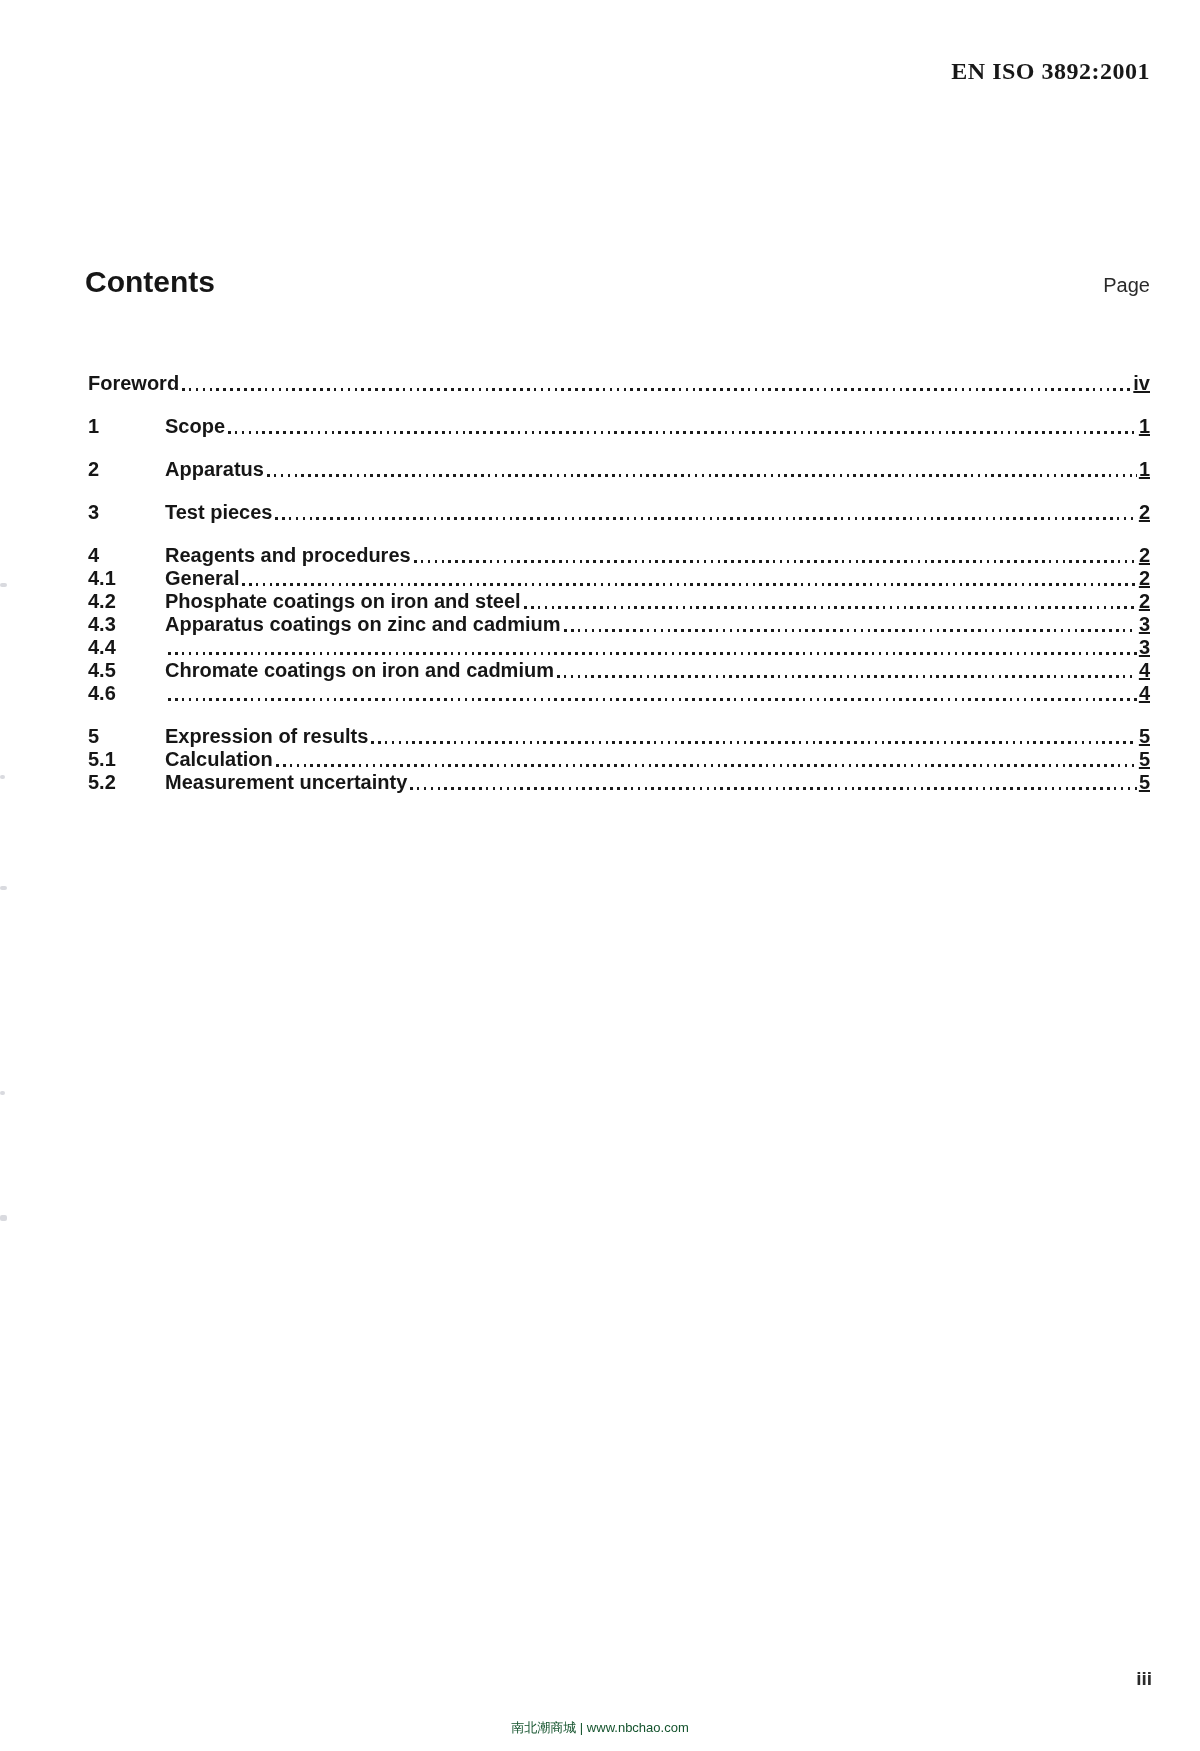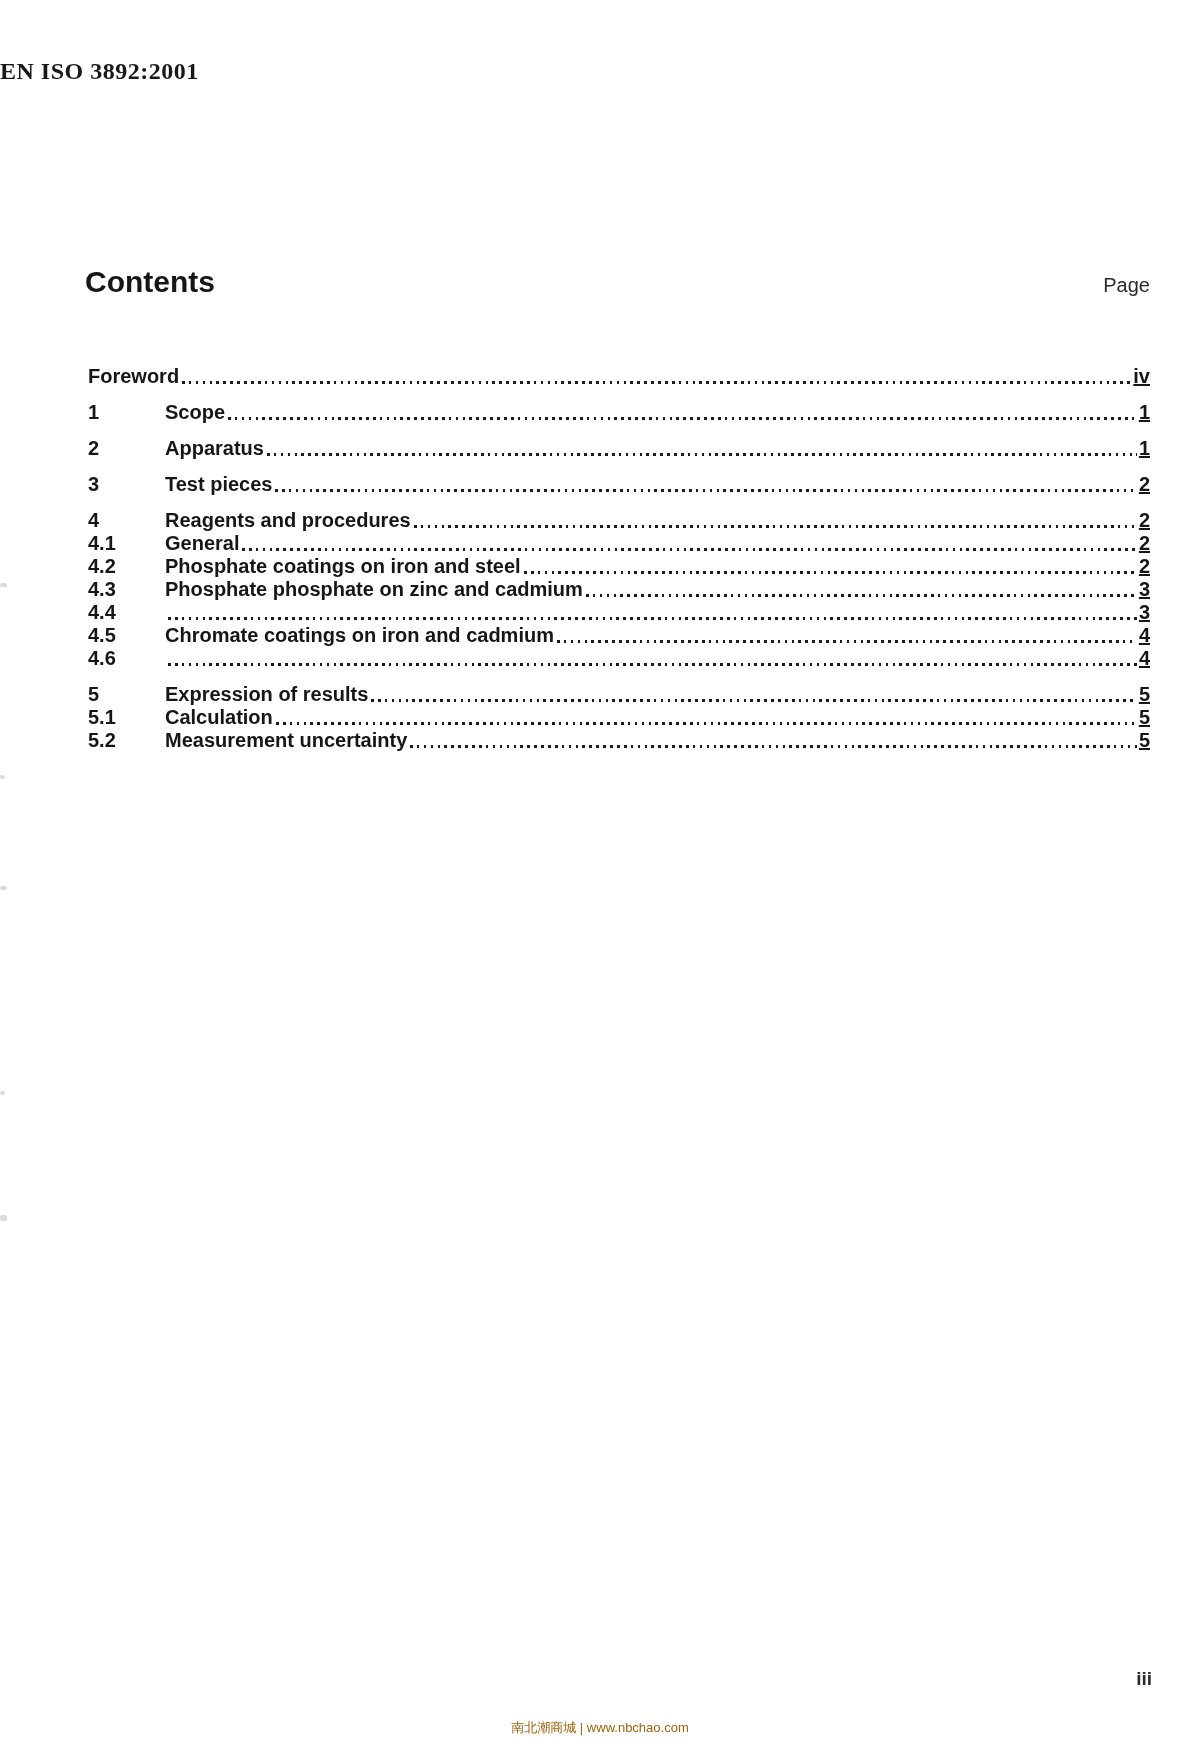--- a/index.html
+++ b/index.html
@@ -7,20 +7,21 @@
   body {
     width: 1200px; height: 1751px;
     position: relative;
     font-family: "Liberation Sans", sans-serif;
     color: #1a1a1a;
     overflow: hidden;
   }
   .doc-header {
     position: absolute;
     top: 58px; left: 0; right: 50px;
+    text-align: right;
     font-family: "Liberation Serif", serif;
     font-weight: 700;
     font-size: 24px;
     letter-spacing: 0.5px;
     color: #181818;
   }
   .contents-row {
     position: absolute;
     top: 265px; left: 85px; right: 50px;
     display: flex;
@@ -45,21 +46,21 @@
   }
   .toc-row {
     display: flex;
     align-items: baseline;
     font-size: 20px;
     font-weight: 700;
     line-height: 23px;
     color: #161616;
     white-space: nowrap;
   }
-  .toc-row.gap { margin-top: 13px; }
+  .toc-row.gap { margin-top: 20px; }
   .toc-num { flex: 0 0 77px; }
   .toc-label { flex: 0 0 auto; }
   .leader {
     flex: 1 1 auto;
     height: 3px;
     align-self: flex-end;
     margin: 0 2px 4px 3px;
     background-image: repeating-linear-gradient(to right, #1b1b1b 0 2.6px, transparent 2.6px 6.9px);
   }
   .toc-page { flex: 0 0 auto; text-decoration: underline; }
@@ -70,21 +71,21 @@
     font-weight: 700;
     color: #2b2b2b;
   }
   .watermark {
     position: absolute;
     top: 1719px; left: 0;
     width: 100%;
     text-align: center;
     font-size: 13px;
     font-weight: 400;
-    color: #a16207;
+    color: #14532d;
   }
   .scan-artifact {
     position: absolute;
     left: 0;
     width: 7px; height: 4px;
     background: #b9bcc4;
     opacity: 0.55;
     border-radius: 2px;
   }
   .sa1 { top: 583px; }
@@ -140,21 +141,21 @@
       <span class="toc-page">2</span>
   </li>
   <li class="toc-row">
     <span class="toc-num">4.2</span>
       <span class="toc-label">Phosphate coatings on iron and steel</span>
       <span class="leader"></span>
       <span class="toc-page">2</span>
   </li>
   <li class="toc-row">
     <span class="toc-num">4.3</span>
-      <span class="toc-label">Phosphate phosphate on zinc and cadmium</span>
+      <span class="toc-label">Apparatus coatings on zinc and cadmium</span>
       <span class="leader"></span>
       <span class="toc-page">3</span>
   </li>
   <li class="toc-row">
     <span class="toc-num">4.4</span>
       <span class="leader"></span>
       <span class="toc-page">3</span>
   </li>
   <li class="toc-row">
     <span class="toc-num">4.5</span>

